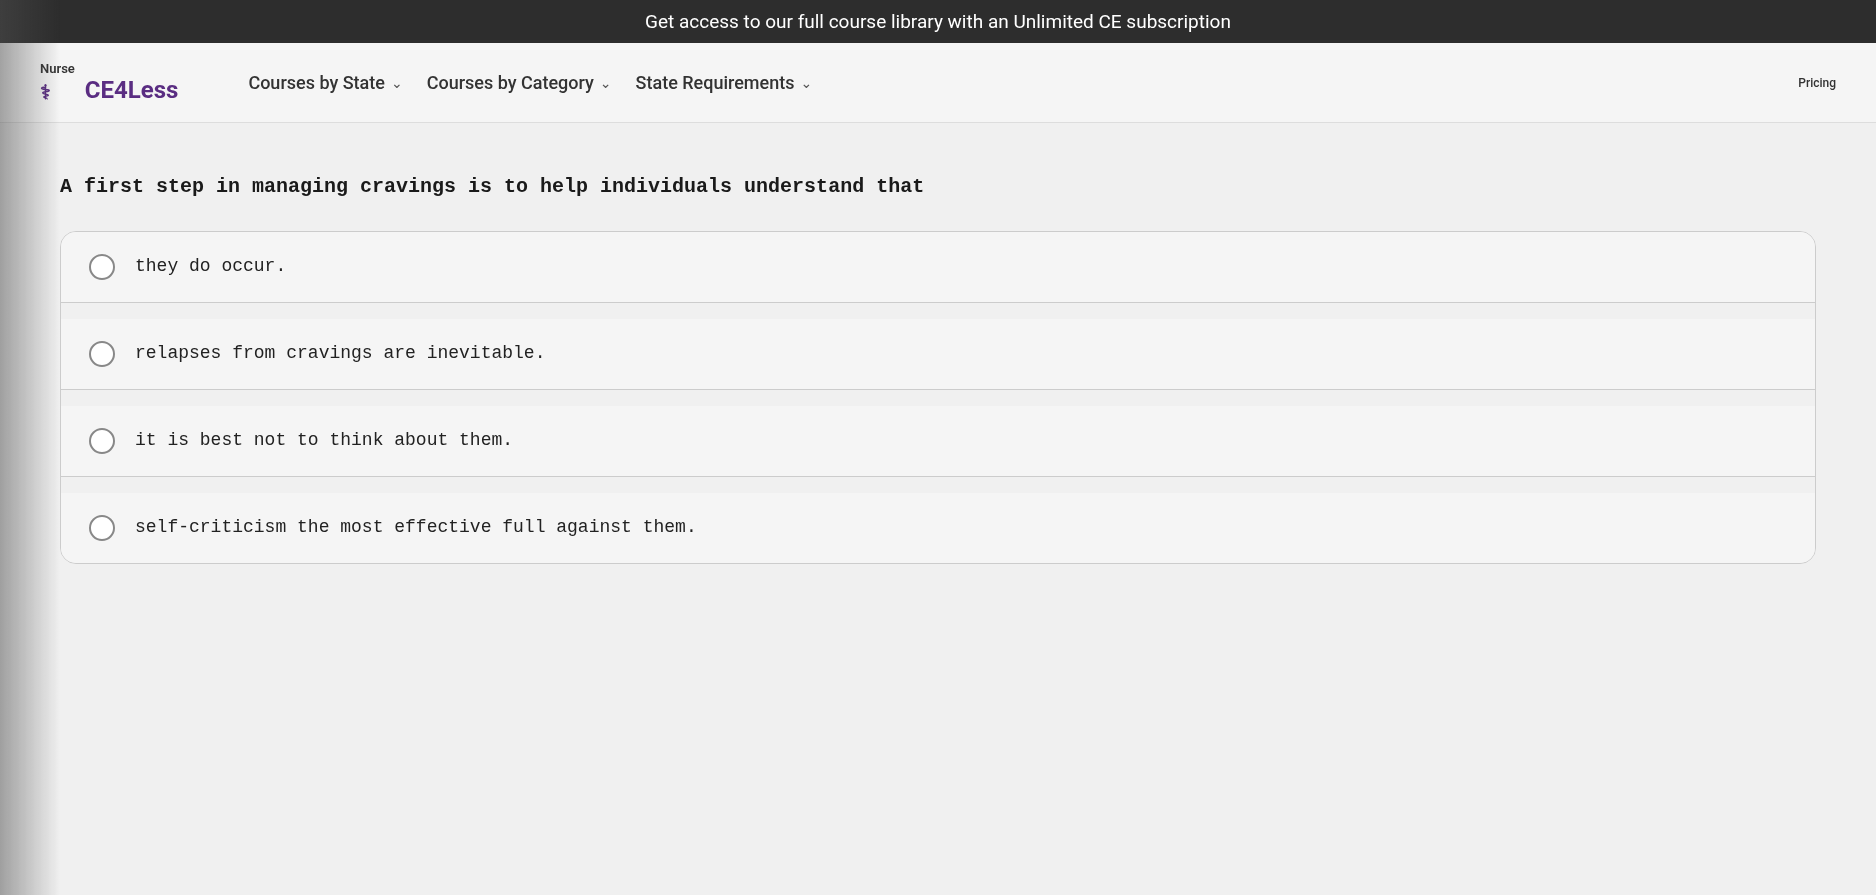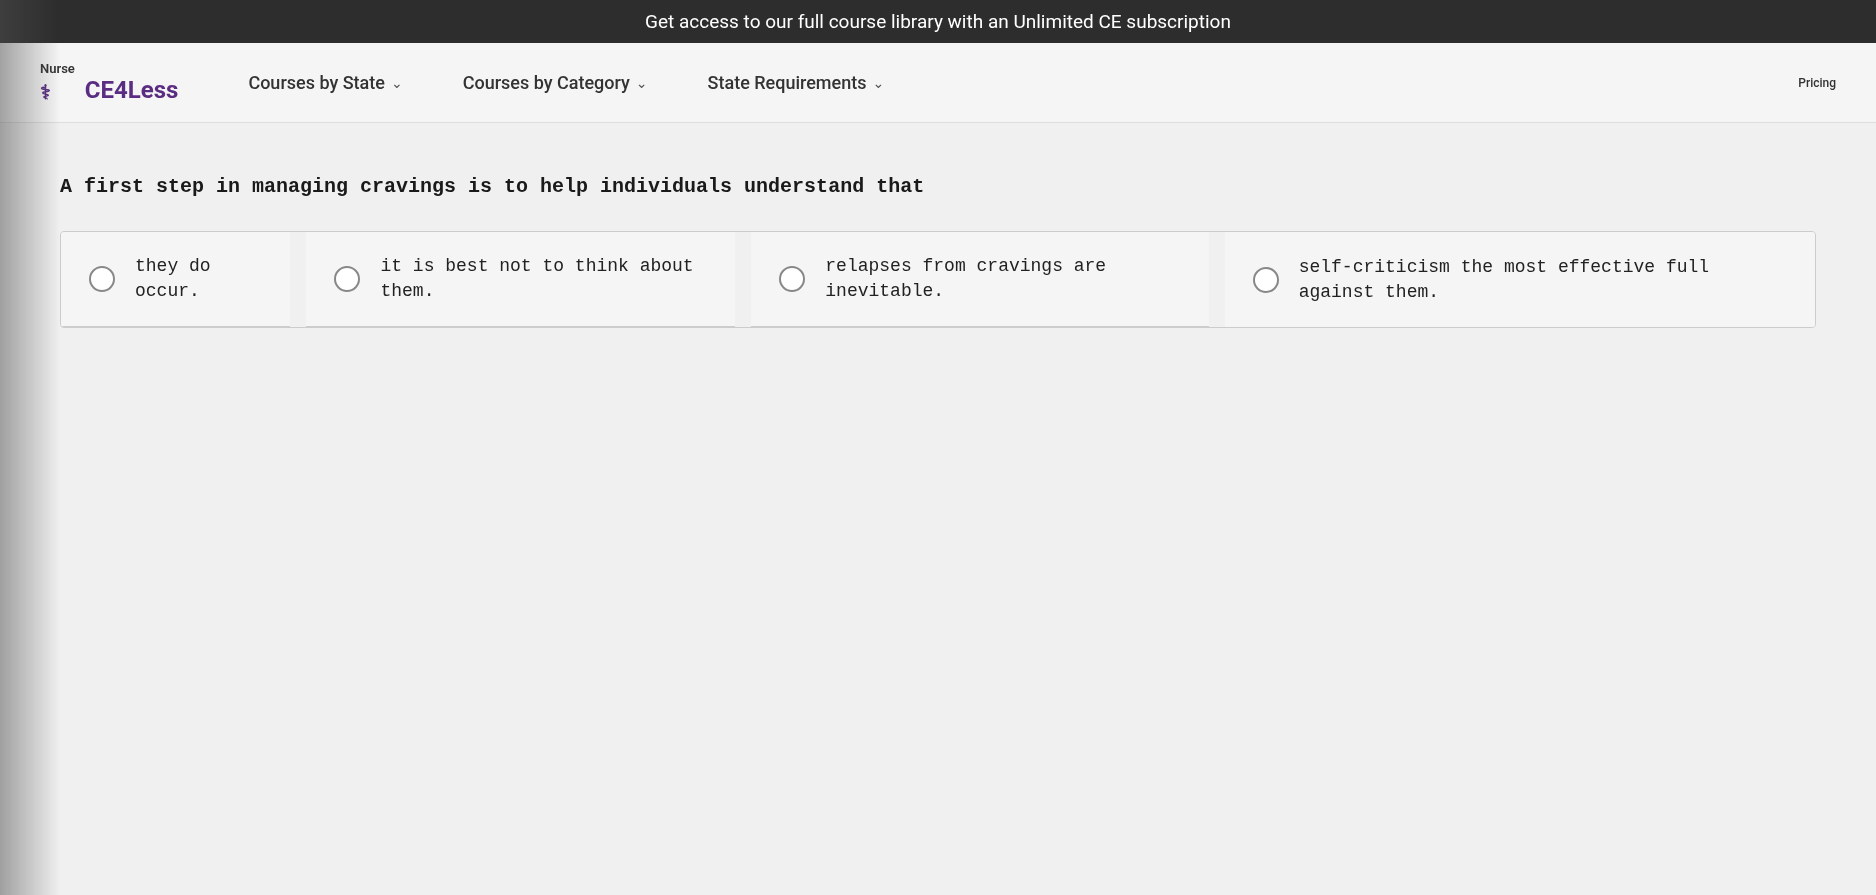--- a/index.html
+++ b/index.html
@@ -58,21 +58,21 @@
 
     .logo-icon {
       color: #5a2d82;
       font-size: 20px;
       margin-right: 2px;
     }
 
     .nav-links {
       display: flex;
       align-items: center;
-      gap: 60px;
+      gap: 24px;
       flex: 1;
     }
 
     .nav-item {
       display: flex;
       align-items: center;
       gap: 6px;
       font-size: 18px;
       font-weight: 500;
       color: #333;
@@ -102,24 +102,24 @@
     .question-text {
       font-size: 20px;
       font-weight: 700;
       color: #1a1a1a;
       margin-bottom: 30px;
       line-height: 1.4;
     }
 
     .options-container {
       display: flex;
-      flex-direction: row;
+      flex-direction: column;
       gap: 16px;
       border: 1px solid #ccc;
-      border-radius: 4px;
+      border-radius: 16px;
       overflow: hidden;
     }
 
     .option-row {
       display: flex;
       align-items: center;
       gap: 20px;
       padding: 22px 28px;
       background-color: #f5f5f5;
       border-bottom: 1px solid #ccc;
@@ -204,27 +204,27 @@
 
   <div class="options-container">
 
     <div class="option-row">
       <div class="radio-circle"></div>
       <span class="option-label">they do occur.</span>
     </div>
 
     <div class="option-row">
       <div class="radio-circle"></div>
+      <span class="option-label">relapses from cravings are inevitable.</span>
+    </div>
+
+    <div class="option-row">
+      <div class="radio-circle"></div>
       <span class="option-label">it is best not to think about them.</span>
     </div>
 
     <div class="option-row">
       <div class="radio-circle"></div>
-      <span class="option-label">relapses from cravings are inevitable.</span>
-    </div>
-
-    <div class="option-row">
-      <div class="radio-circle"></div>
       <span class="option-label">self-criticism the most effective full against them.</span>
     </div>
 
   </div>
 </main>
 
 </body></html>

